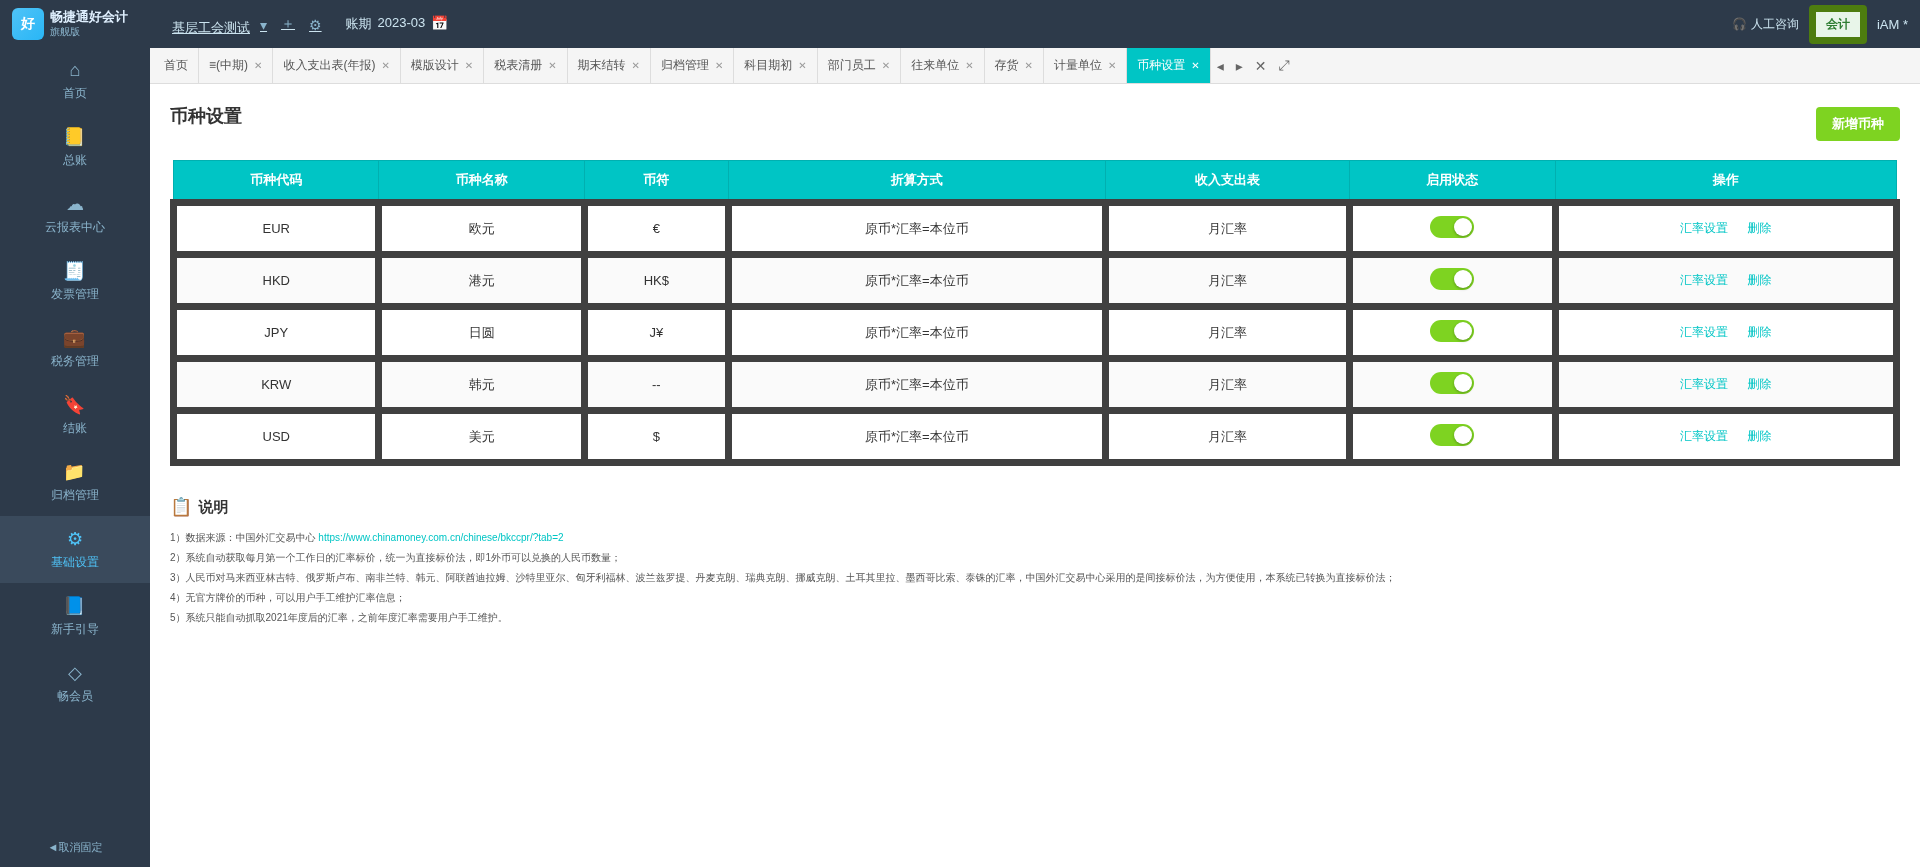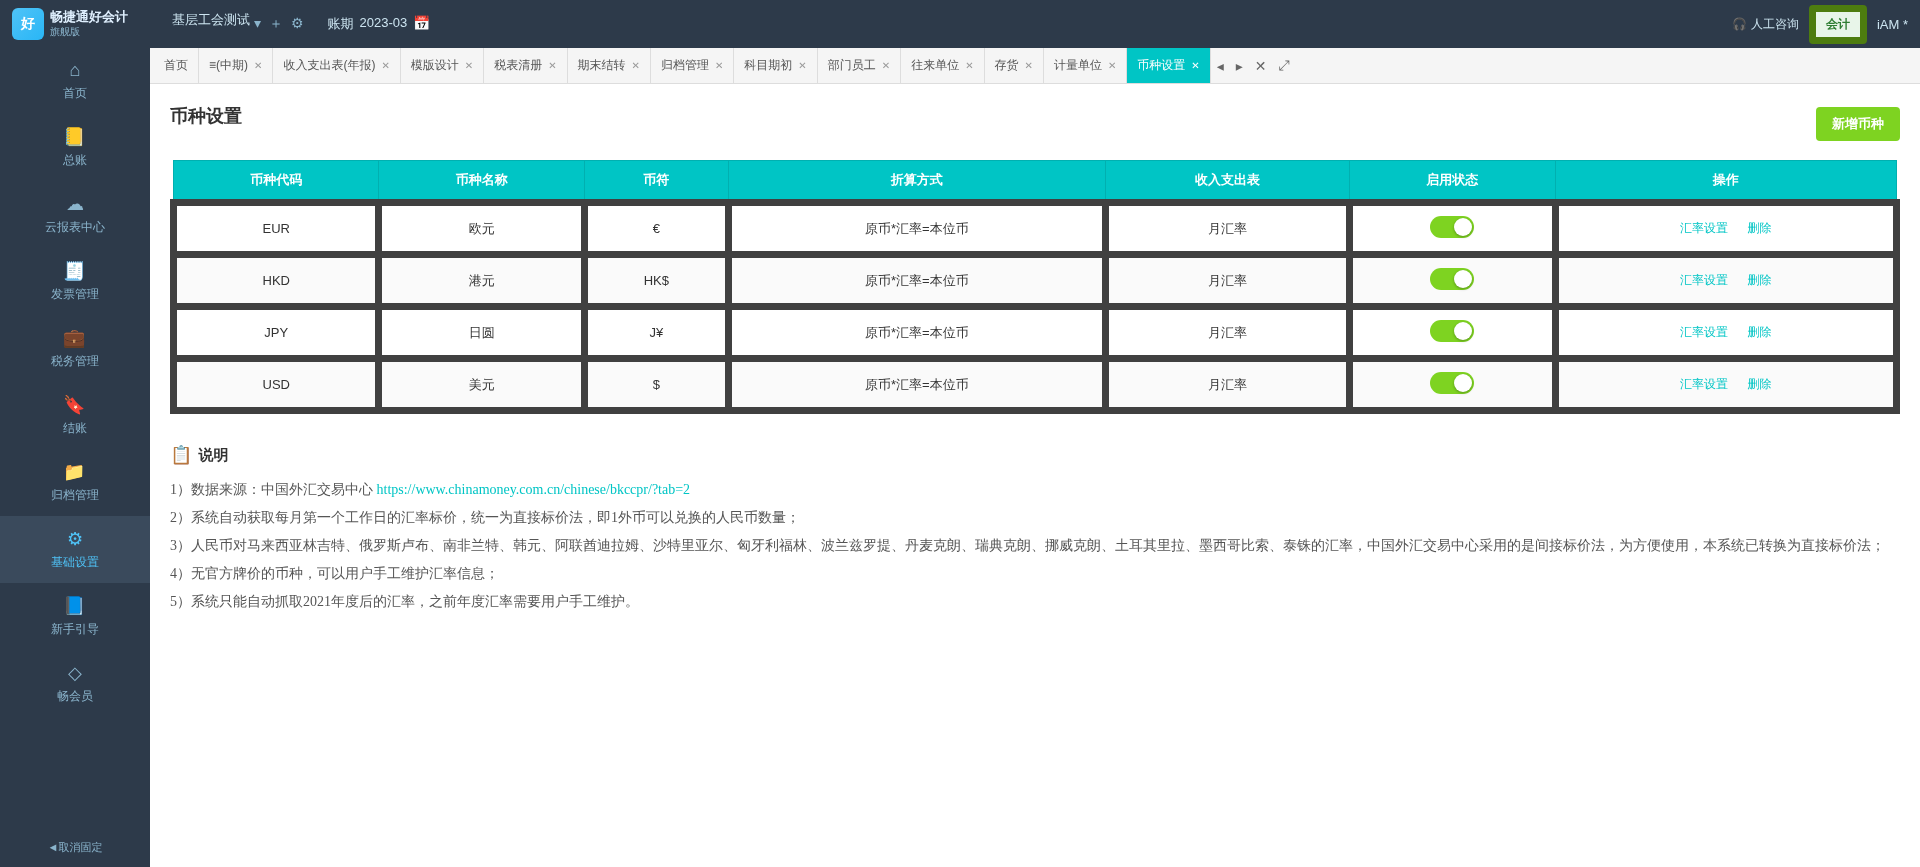--- a/index.html
+++ b/index.html
@@ -4,21 +4,21 @@
   <style>
     * { box-sizing: border-box; margin: 0; padding: 0; }
     body { font-family: "Microsoft YaHei", "PingFang SC", sans-serif; font-size: 13px; background: #f0f2f5; color: #333; display: flex; flex-direction: column; height: 867px; overflow: hidden; }
 
     
     .top-header { display: flex; align-items: center; background: #2d3a4a; height: 48px; padding: 0 12px; gap: 10px; flex-shrink: 0; }
     .logo-area { display: flex; align-items: center; gap: 6px; width: 150px; }
     .logo-icon { width: 32px; height: 32px; background: linear-gradient(135deg, #4fc3f7, #29b6f6); border-radius: 6px; display: flex; align-items: center; justify-content: center; color: white; font-weight: bold; font-size: 14px; }
     .logo-text { color: #e0f0ff; font-size: 13px; font-weight: bold; line-height: 1.2; }
     .logo-sub { color: #8ab4cc; font-size: 10px; }
-    .company-area { display: flex; align-items: flex-start; color: #cce4f0; font-size: 13px; }
+    .company-area { display: flex; align-items: flex-end; gap: 6px; color: #cce4f0; font-size: 13px; text-decoration: underline; }
     .header-icon-btn { color: #8ab4cc; cursor: pointer; font-size: 14px; padding: 4px; }
     .period-area { display: flex; gap: 6px; color: #cce4f0; font-size: 13px; margin-left: 10px; }
     .period-icon { color: #4fc3f7; font-size: 14px; }
     .header-right { margin-left: auto; display: flex; align-items: center; gap: 10px; }
     .help-btn { display: flex; align-items: center; gap: 4px; color: #cce4f0; font-size: 12px; cursor: pointer; }
     .kuaiji-btn { background: #e8f5e9; border: 7px solid #4d7c0f; color: #2e7d32; border-radius: 4px; padding: 4px 10px; font-size: 12px; cursor: pointer; font-weight: bold; }
 
     
     .main-layout { display: flex; flex: 1; overflow: hidden; }
 
@@ -64,21 +64,21 @@
 
     
     .action-link { color: #00c5c5; cursor: pointer; text-decoration: none; font-size: 12px; }
     .delete-link { color: #00c5c5; cursor: pointer; margin-left: 16px; font-size: 12px; }
 
     
     .notes-section { margin-top: 30px; }
     .notes-header { display: flex; align-items: center; gap: 6px; font-size: 15px; font-weight: bold; color: #333; margin-bottom: 10px; }
     .notes-icon { color: #00c5c5; font-size: 18px; }
     .notes-list { list-style: none; }
-    .notes-list li { font-size: 14px; color: #555; line-height: 2; font-family: Liberation Serif, serif; }
+    .notes-list li { font-size: 10px; color: #555; line-height: 2; }
     .notes-link { color: #00c5c5; text-decoration: none; }
   </style>
 </head>
 <body>
 
 <div class="top-header">
   <div class="logo-area">
     <div class="logo-icon">好</div>
     <div>
       <div class="logo-text">畅捷通好会计</div>
@@ -286,20 +286,38 @@
           <div class="toggle-thumb"></div>
         </div>
       </div>
     </td>
     <td>
       <a class="action-link">汇率设置</a>
       <a class="delete-link">删除</a>
     </td>
   </tr>
             <tr>
+    <td>KRW</td>
+    <td>韩元</td>
+    <td>--</td>
+    <td>原币*汇率=本位币</td>
+    <td>月汇率</td>
+    <td>
+      <div class="toggle-switch">
+        <div class="toggle-track">
+          <div class="toggle-thumb"></div>
+        </div>
+      </div>
+    </td>
+    <td>
+      <a class="action-link">汇率设置</a>
+      <a class="delete-link">删除</a>
+    </td>
+  </tr>
+            <tr>
     <td>USD</td>
     <td>美元</td>
     <td>$</td>
     <td>原币*汇率=本位币</td>
     <td>月汇率</td>
     <td>
       <div class="toggle-switch">
         <div class="toggle-track">
           <div class="toggle-thumb"></div>
         </div>

